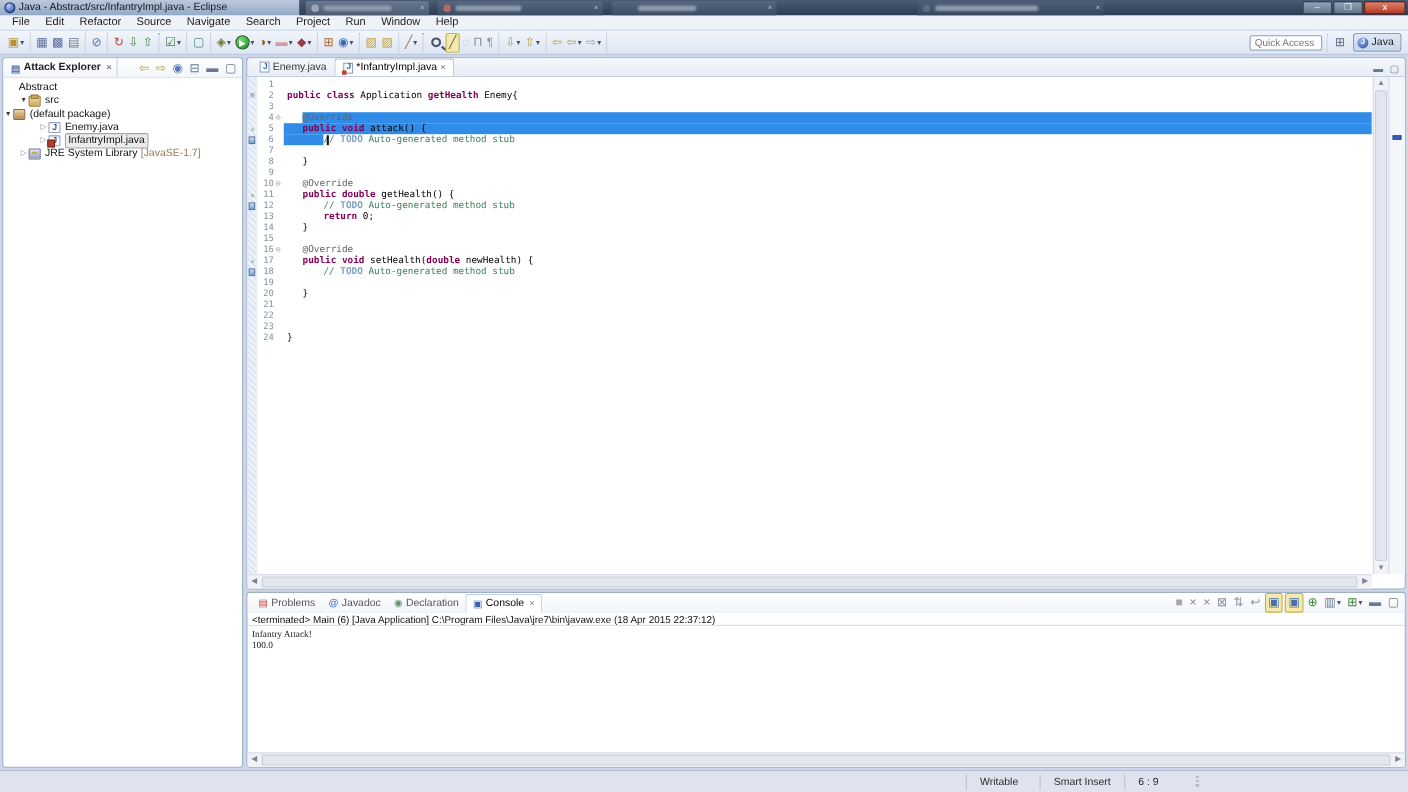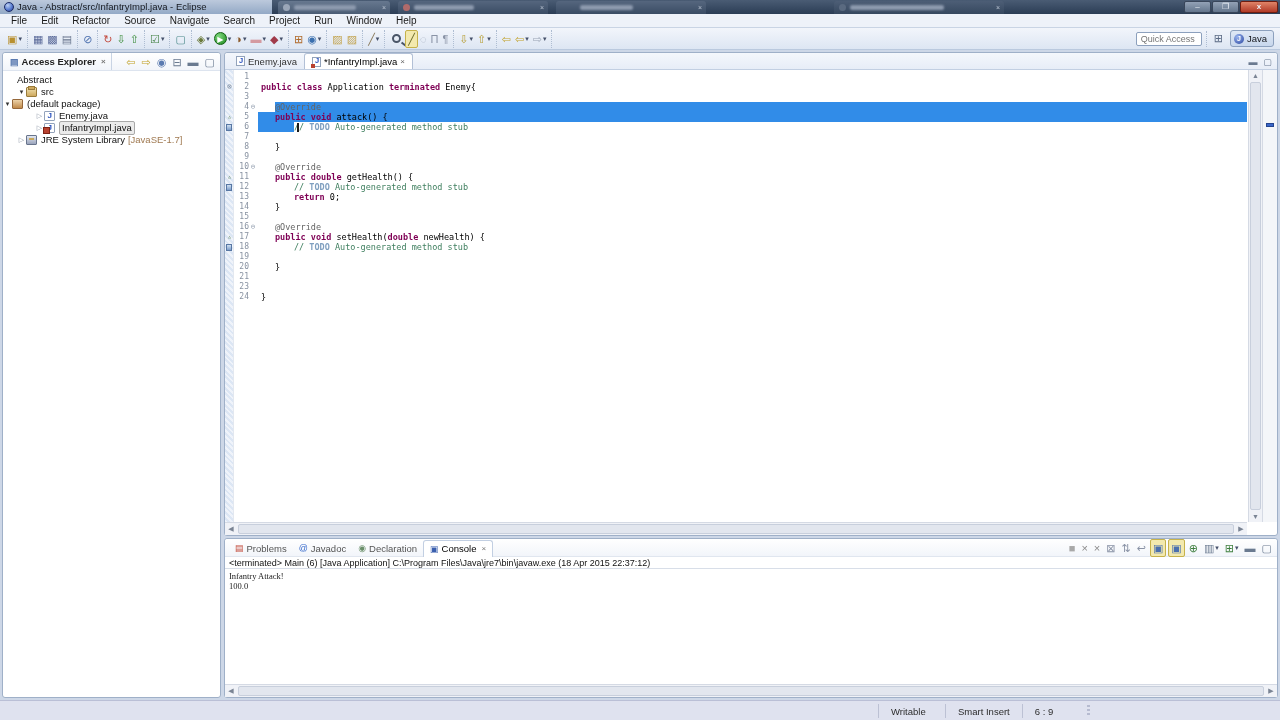--- a/index.html
+++ b/index.html
@@ -336,21 +336,21 @@
         <span class="persp-java-icon">J</span>
         <span>Java</span>
       </span>
     </div>
   </div>
 
   <div class="panel" id="pkg-panel">
     <div class="view-header">
       <div class="view-tab active">
         <span class="cticon" style="color:#5a7ab0;">▤</span>
-        <span>Access Explorer</span>
+        <span>Attack Explorer</span>
         <span class="view-close">×</span>
       </div>
       <div class="view-toolbar">
           <span class="tb-btn">
             <i class="tb-glyph" style="color: rgb(194, 162, 42);">⇦</i>
           </span>
           <span class="tb-btn">
             <i class="tb-glyph" style="color: rgb(194, 162, 42);">⇨</i>
           </span>
           <span class="tb-btn">
@@ -423,21 +423,21 @@
           <div class="code-line">
             <span class="cl-ruler"></span>
             <span class="cl-num">1</span>
             <span class="cl-fold"></span>
             <span class="cl-text"><span class="codeline" style="padding-left: 4px;"></span></span>
           </div>
           <div class="code-line">
             <span class="cl-ruler"><i class="cl-marker-type" style="font-style:normal">⊗</i></span>
             <span class="cl-num">2</span>
             <span class="cl-fold"></span>
-            <span class="cl-text"><span class="codeline" style="padding-left: 4px;"><span class="kw">public class </span><span class="pl">Application </span><span class="kw">terminated </span><span class="pl">Enemy{</span></span></span>
+            <span class="cl-text"><span class="codeline" style="padding-left: 4px;"><span class="kw">public class </span><span class="pl">Application </span><span class="kw">getHealth </span><span class="pl">Enemy{</span></span></span>
           </div>
           <div class="code-line">
             <span class="cl-ruler"></span>
             <span class="cl-num">3</span>
             <span class="cl-fold"></span>
             <span class="cl-text"><span class="codeline" style="padding-left: 4px;"></span></span>
           </div>
           <div class="code-line">
             <span class="cl-ruler"></span>
             <span class="cl-num">4</span>
@@ -542,20 +542,26 @@
           </div>
           <div class="code-line">
             <span class="cl-ruler"></span>
             <span class="cl-num">20</span>
             <span class="cl-fold"></span>
             <span class="cl-text"><span class="codeline" style="padding-left: 18px;"><span class="pl">}</span></span></span>
           </div>
           <div class="code-line">
             <span class="cl-ruler"></span>
             <span class="cl-num">21</span>
+            <span class="cl-fold"></span>
+            <span class="cl-text"><span class="codeline" style="padding-left: 4px;"></span></span>
+          </div>
+          <div class="code-line">
+            <span class="cl-ruler"></span>
+            <span class="cl-num">22</span>
             <span class="cl-fold"></span>
             <span class="cl-text"><span class="codeline" style="padding-left: 4px;"></span></span>
           </div>
           <div class="code-line">
             <span class="cl-ruler"></span>
             <span class="cl-num">23</span>
             <span class="cl-fold"></span>
             <span class="cl-text"><span class="codeline" style="padding-left: 4px;"></span></span>
           </div>
           <div class="code-line">

